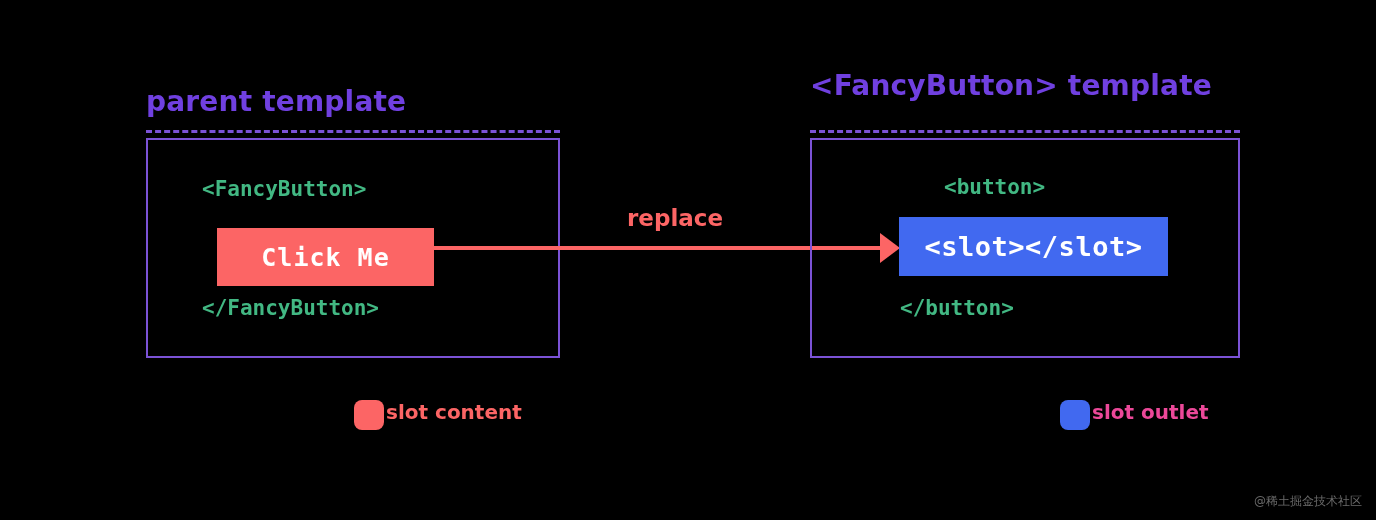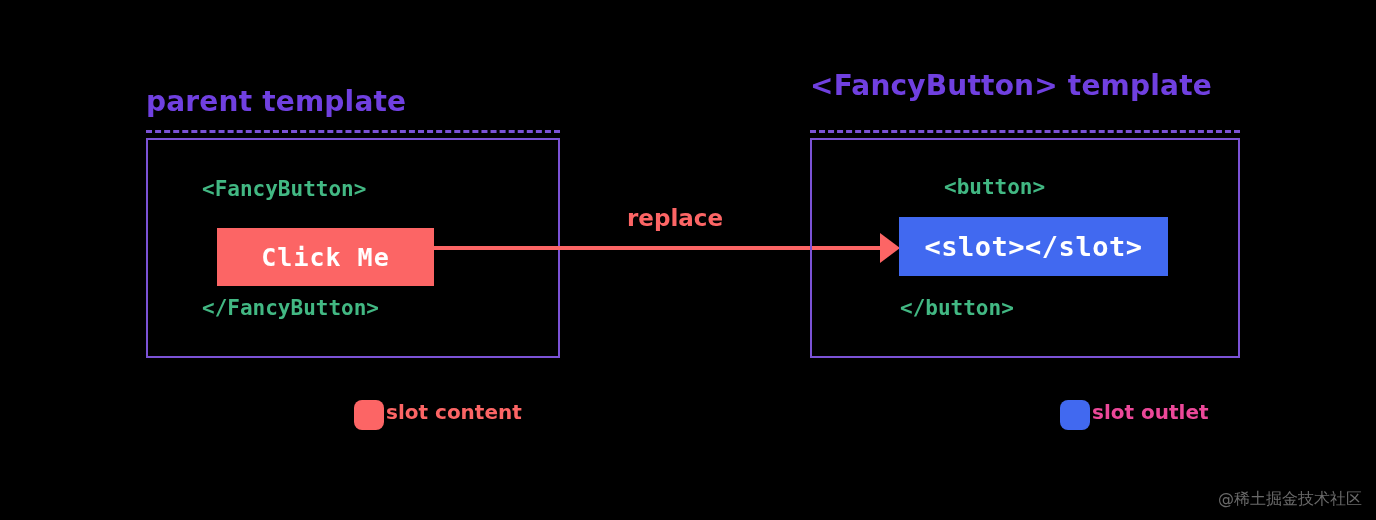--- a/index.html
+++ b/index.html
@@ -150,21 +150,21 @@
   }
   .legend-label.red  { color: #fc6565; }
   .legend-label.blue { color: #ec4899; }
 
   
   .watermark {
     position: absolute;
     right: 14px;
     bottom: 10px;
     font-family: "DejaVu Sans", sans-serif;
-    font-size: 16px;
+    font-size: 12px;
     color: #6a6a6a;
     white-space: nowrap;
   }
 </style>
 </head>
 <body>
 
 <div class="stage">
 
   <div class="panel-title left">parent template</div>

